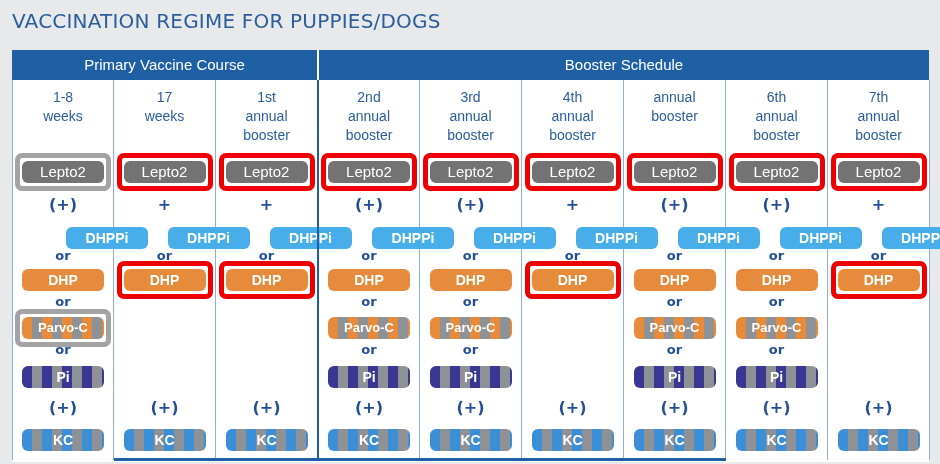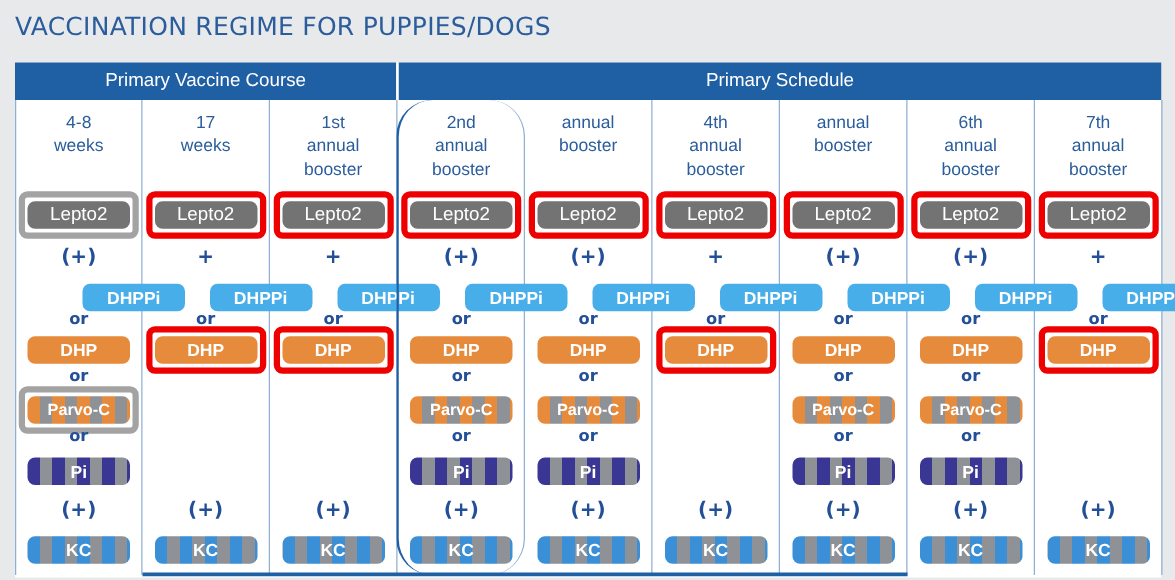--- a/index.html
+++ b/index.html
@@ -26,21 +26,21 @@
   }
   .band.primary { left: 0; width: 305px; }
   .band.booster { left: 307px; width: 610px; }
   .band-gap { position:absolute; top:0; left:305px; width:2px; height:30px; background:#ffffff; }
   .col {
     position: absolute; top: 30px; height: 380px; width: 102px;
     border-right: 1px solid #8fb0d4;
     box-sizing: border-box;
   }
   .col.first { border-left: 1px solid #8fb0d4; }
-  .col.sep-left { border-left: 2px solid #1f5fa4; border-radius: 29px; }
+  .col.sep-left { border-left: 2px solid #1f5fa4; }
   .colhead {
     position: absolute; top: 8px; left: 0; right: 0; text-align: center;
     color: #2b5d9c; font-size: 14px; line-height: 19px;
     font-family: "Liberation Sans", sans-serif;
   }
   .colhead div { white-space: nowrap; }
   .bottom-line { position:absolute; height:3px; background:#1f5fa4; }
   .pill {
     position: absolute; left: 50%; transform: translateX(-50%);
     width: 82px; height: 22px; border-radius: 6px;
@@ -80,24 +80,24 @@
   .hl.grey { border: 5px solid #a3a3a3; }
 </style>
 </head>
 <body>
 
 <div class="title">VACCINATION REGIME FOR PUPPIES/DOGS</div>
 
 <div class="table" id="tbl">
   <div class="band primary">Primary Vaccine Course</div>
   <div class="band-gap"></div>
-  <div class="band booster">Primary Schedule</div>
+  <div class="band booster">Booster Schedule</div>
 <div class="col first" style="left: 0px;">
       <div class="colhead">
-        <div>4-8</div>
+        <div>1-8</div>
         <div>weeks</div>
       </div>
       <div class="hl grey" style="top: 73px;"></div>
       <div class="pill lepto" style="top: 81px;"><span>Lepto2</span></div>
       <div class="sym" style="top: 115px;">(+)</div>
       <div class="pill dhppi" style="top: 147px;"><span>DHPPi</span></div>
       <div class="or" style="top: 169px;">or</div>
       <div class="pill dhp" style="top: 189px;"><span>DHP</span></div>
       <div class="or" style="top: 215px;">or</div>
       <div class="hl grey" style="top: 229px;"></div>
@@ -152,20 +152,21 @@
       <div class="pill dhp" style="top: 189px;"><span>DHP</span></div>
       <div class="or" style="top: 215px;">or</div>
       <div class="pill parvo" style="top: 237px;"><span>Parvo-C</span></div>
       <div class="or" style="top: 263px;">or</div>
       <div class="pill pi" style="top: 286px;"><span>Pi</span></div>
       <div class="sym" style="top: 318px;">(+)</div>
       <div class="pill kc" style="top: 349px;"><span>KC</span></div>
     </div>
     <div class="col" style="left: 408px;">
       <div class="colhead">
+        <div>3rd</div>
         <div>annual</div>
         <div>booster</div>
       </div>
       <div class="hl red" style="top: 73px;"></div>
       <div class="pill lepto" style="top: 81px;"><span>Lepto2</span></div>
       <div class="sym" style="top: 115px;">(+)</div>
       <div class="pill dhppi" style="top: 147px;"><span>DHPPi</span></div>
       <div class="or" style="top: 169px;">or</div>
       <div class="pill dhp" style="top: 189px;"><span>DHP</span></div>
       <div class="or" style="top: 215px;">or</div>

